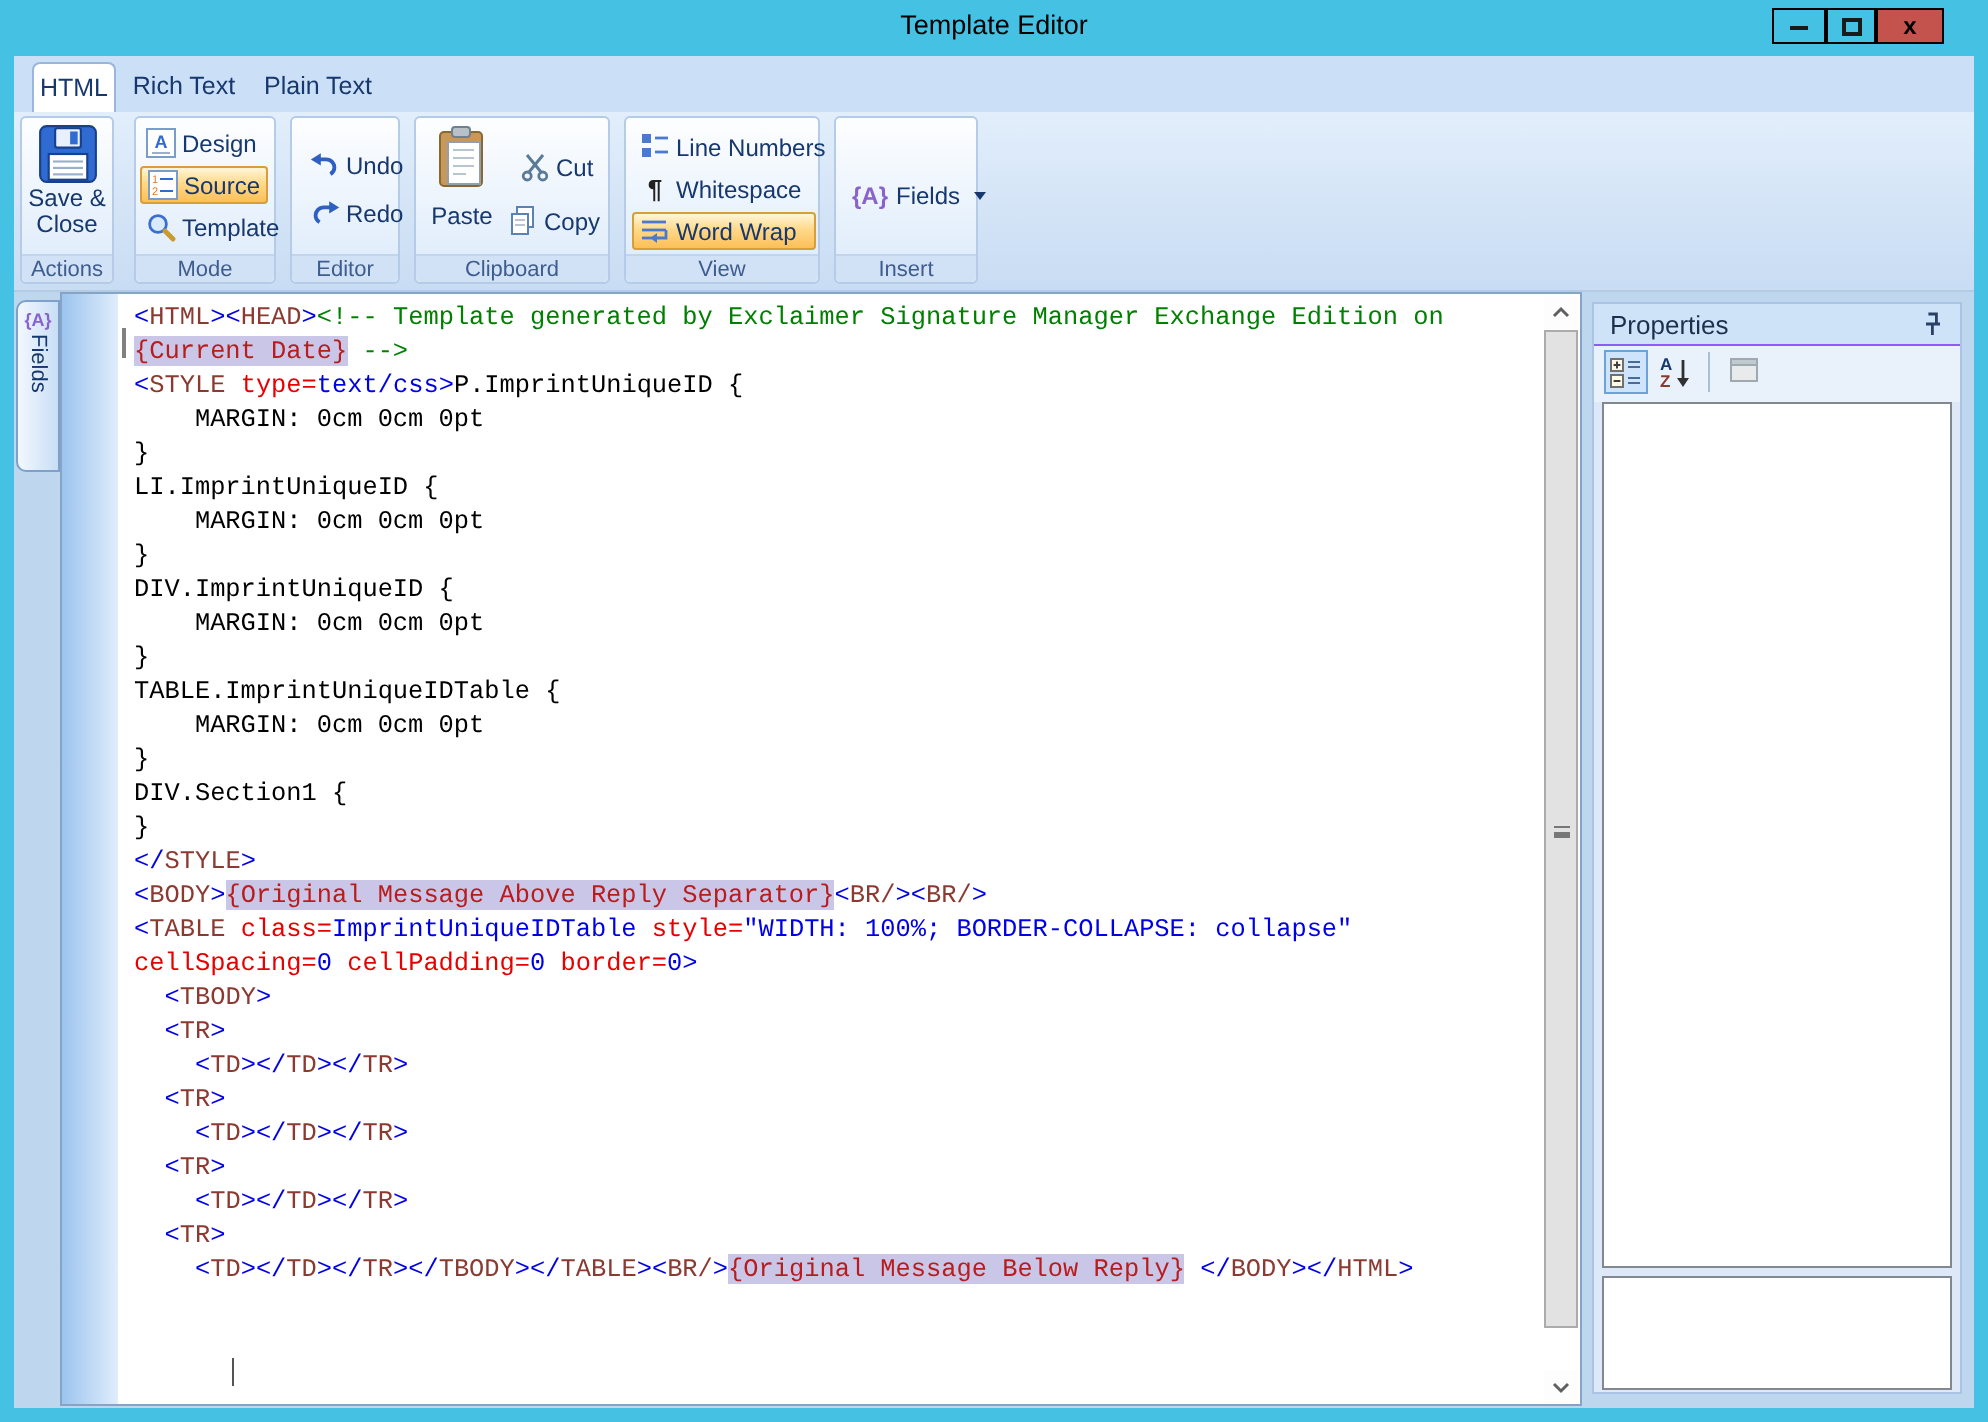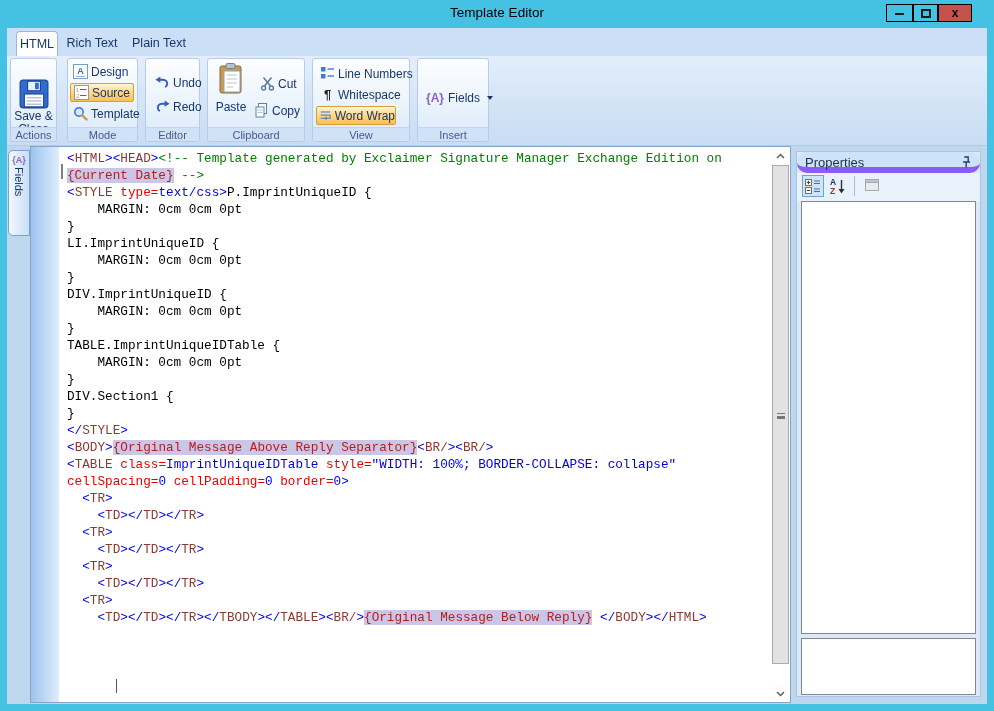--- a/index.html
+++ b/index.html
@@ -30,21 +30,21 @@
   .rgroup .glabel { position:absolute; left:0; right:0; bottom:0; height:14px; background:#d2e2f6; border-top:1px solid #c2d5ec; border-radius:0 0 3px 3px; text-align:center; font-size:11px; color:#3e5c8e; line-height:14px; }
   .g-actions { left:3px; width:47px; }
   .g-mode { left:60px; width:71px; }
   .g-editor { left:138px; width:55px; }
   .g-clipboard { left:200px; width:98px; }
   .g-view { left:305px; width:98px; }
   .g-insert { left:410px; width:72px; }
 
   .rtext { font-size:12px; color:#17386e; }
   .bigbtn { position:absolute; text-align:center; }
-  .save-close { left:0; top:20px; width:100%;text-align:center; }
+  .save-close { left:0; top:3px; width:100%;text-align:center; }
   .save-close .icon { display:block; margin:0 auto 1px; }
   .save-close .line { display:block; font-size:12px; color:#17386e; line-height:13px; }
 
   .smallbtn { position:absolute; height:19px; display:flex; align-items:center; gap:3px; padding-left:3px; }
   .smallbtn .rtext { white-space:nowrap; }
   .hl { background:linear-gradient(#fff6d8, #ffd98a 45%, #fcbf57); border:1px solid #d89e3a; border-radius:2px; }
 
   .paste-btn { position:absolute; left:5px; top:4px; width:36px; text-align:center; }
   .paste-btn .rtext { display:block; margin-top:1px; }
 
@@ -74,21 +74,21 @@
   .vscroll { position:absolute; right:1px; top:1px; width:17px; height:554px; background:#f2f2f2; }
   .vs-up { position:absolute; left:0; top:0; width:17px; height:17px; background:#fdfdfd; }
   .vs-thumb { position:absolute; left:0; top:17px; width:17px; height:499px; background:#e2e2e2; border:1px solid #ababab; }
   .vs-grip { position:absolute; left:4px; top:247px; width:8px; height:6px; border-top:1.5px solid #777; border-bottom:1.5px solid #777; }
   .vs-grip:before { content:""; position:absolute; left:0; top:2.2px; width:8px; height:1.5px; background:#777; }
   .vs-white { position:absolute; left:0; top:516px; width:17px; height:21px; background:#fff; }
   .vs-down { position:absolute; left:0; bottom:0; width:17px; height:17px; background:#fdfdfd; }
 
   
   .props { position:absolute; left:789px; top:123px; width:185px; height:546px; background:#dde9f8; border:1px solid #aac4e4; }
-  .props-header { position:absolute; left:0; top:0; width:183px; height:21px; background:#cfe3f8; border-bottom:6px solid #8b5cf6;border-radius:10px; }
+  .props-header { position:absolute; left:0; top:0; width:183px; height:21px; background:#cfe3f8; border-bottom:1px solid #8b5cf6; }
   .props-title { position:absolute; left:8px; top:3px; font-size:13px; color:#1c2f4e; }
   .pin { position:absolute; right:8px; top:4px; }
   .props-toolbar { position:absolute; left:0; top:21px; width:183px; height:28px; background:#e9f1fb; }
   .ptool { position:absolute; top:2px; width:22px; height:22px; }
   .ptool.sel { border:1px solid #6da2d8; background:#cde4fa; }
   .ptool svg { display:block; margin:2px auto; }
   .ptool-cat { left:5px; }
   .ptool-az { left:30px; }
   .ptool-sep { position:absolute; left:57px; top:3px; width:1px; height:20px; background:#a8bdd6; }
   .ptool-page { left:64px; }
@@ -227,21 +227,21 @@
             <rect x="1" y="8" width="4.5" height="4.5" fill="#4a7ad0"></rect>
             <line x1="7.5" y1="3" x2="14" y2="3" stroke="#4a7ad0" stroke-width="1.4"></line>
             <line x1="7.5" y1="10" x2="14" y2="10" stroke="#4a7ad0" stroke-width="1.4"></line>
           </svg>
           <span class="rtext">Line Numbers</span>
         </div>
         <div class="smallbtn" style="left:4px; top:26px;">
           <span style="font-size:13px; font-weight:bold; color:#222; width:15px; text-align:center;">¶</span>
           <span class="rtext">Whitespace</span>
         </div>
-        <div class="smallbtn hl" style="left:3px; top:47px; width:80px;">
+        <div class="smallbtn hl" style="left:3px; top:47px; width:92px;">
           <svg width="15" height="15" viewBox="0 0 15 15">
             <line x1="1" y1="3" x2="13" y2="3" stroke="#4a7ad0" stroke-width="1.4"></line>
             <line x1="1" y1="7" x2="13" y2="7" stroke="#4a7ad0" stroke-width="1.4"></line>
             <line x1="1" y1="11" x2="6" y2="11" stroke="#4a7ad0" stroke-width="1.4"></line>
             <path d="M13 7 v4 h-5" fill="none" stroke="#4a7ad0" stroke-width="1.4"></path>
             <polygon points="8.5,8.5 8.5,13.5 5,11" fill="#4a7ad0"></polygon>
           </svg>
           <span class="rtext">Word Wrap</span>
         </div>
         <div class="glabel">View</div>
@@ -280,20 +280,21 @@
           <div class="cl"><span class="p">}</span></div>
           <div class="cl"><span class="p">TABLE.ImprintUniqueIDTable {</span></div>
           <div class="cl"><span class="p">    MARGIN: 0cm 0cm 0pt</span></div>
           <div class="cl"><span class="p">}</span></div>
           <div class="cl"><span class="p">DIV.Section1 {</span></div>
           <div class="cl"><span class="p">}</span></div>
           <div class="cl"><span class="b">&lt;/</span><span class="t">STYLE</span><span class="b">&gt;</span></div>
           <div class="cl"><span class="b">&lt;</span><span class="t">BODY</span><span class="b">&gt;</span><span class="f">{Original Message Above Reply Separator}</span><span class="b">&lt;</span><span class="t">BR/</span><span class="b">&gt;&lt;</span><span class="t">BR/</span><span class="b">&gt;</span></div>
           <div class="cl"><span class="b">&lt;</span><span class="t">TABLE</span><span class="p"> </span><span class="a">class=</span><span class="v">ImprintUniqueIDTable</span><span class="p"> </span><span class="a">style=</span><span class="v">"WIDTH: 100%; BORDER-COLLAPSE: collapse"</span></div>
           <div class="cl"><span class="a">cellSpacing=</span><span class="v">0</span><span class="p"> </span><span class="a">cellPadding=</span><span class="v">0</span><span class="p"> </span><span class="a">border=</span><span class="v">0</span><span class="b">&gt;</span></div>
+          <div class="cl"><span class="p">  </span><span class="b">&lt;</span><span class="t">TBODY</span><span class="b">&gt;</span></div>
           <div class="cl"><span class="p">  </span><span class="b">&lt;</span><span class="t">TR</span><span class="b">&gt;</span></div>
           <div class="cl"><span class="p">    </span><span class="b">&lt;</span><span class="t">TD</span><span class="b">&gt;&lt;/</span><span class="t">TD</span><span class="b">&gt;&lt;/</span><span class="t">TR</span><span class="b">&gt;</span></div>
           <div class="cl"><span class="p">  </span><span class="b">&lt;</span><span class="t">TR</span><span class="b">&gt;</span></div>
           <div class="cl"><span class="p">    </span><span class="b">&lt;</span><span class="t">TD</span><span class="b">&gt;&lt;/</span><span class="t">TD</span><span class="b">&gt;&lt;/</span><span class="t">TR</span><span class="b">&gt;</span></div>
           <div class="cl"><span class="p">  </span><span class="b">&lt;</span><span class="t">TR</span><span class="b">&gt;</span></div>
           <div class="cl"><span class="p">    </span><span class="b">&lt;</span><span class="t">TD</span><span class="b">&gt;&lt;/</span><span class="t">TD</span><span class="b">&gt;&lt;/</span><span class="t">TR</span><span class="b">&gt;</span></div>
           <div class="cl"><span class="p">  </span><span class="b">&lt;</span><span class="t">TR</span><span class="b">&gt;</span></div>
           <div class="cl"><span class="p">    </span><span class="b">&lt;</span><span class="t">TD</span><span class="b">&gt;&lt;/</span><span class="t">TD</span><span class="b">&gt;&lt;/</span><span class="t">TR</span><span class="b">&gt;&lt;/</span><span class="t">TBODY</span><span class="b">&gt;&lt;/</span><span class="t">TABLE</span><span class="b">&gt;&lt;</span><span class="t">BR/</span><span class="b">&gt;</span><span class="f">{Original Message Below Reply}</span><span class="p"> </span><span class="b">&lt;/</span><span class="t">BODY</span><span class="b">&gt;&lt;/</span><span class="t">HTML</span><span class="b">&gt;</span></div>
         </div>
       <div class="cursor"></div>

